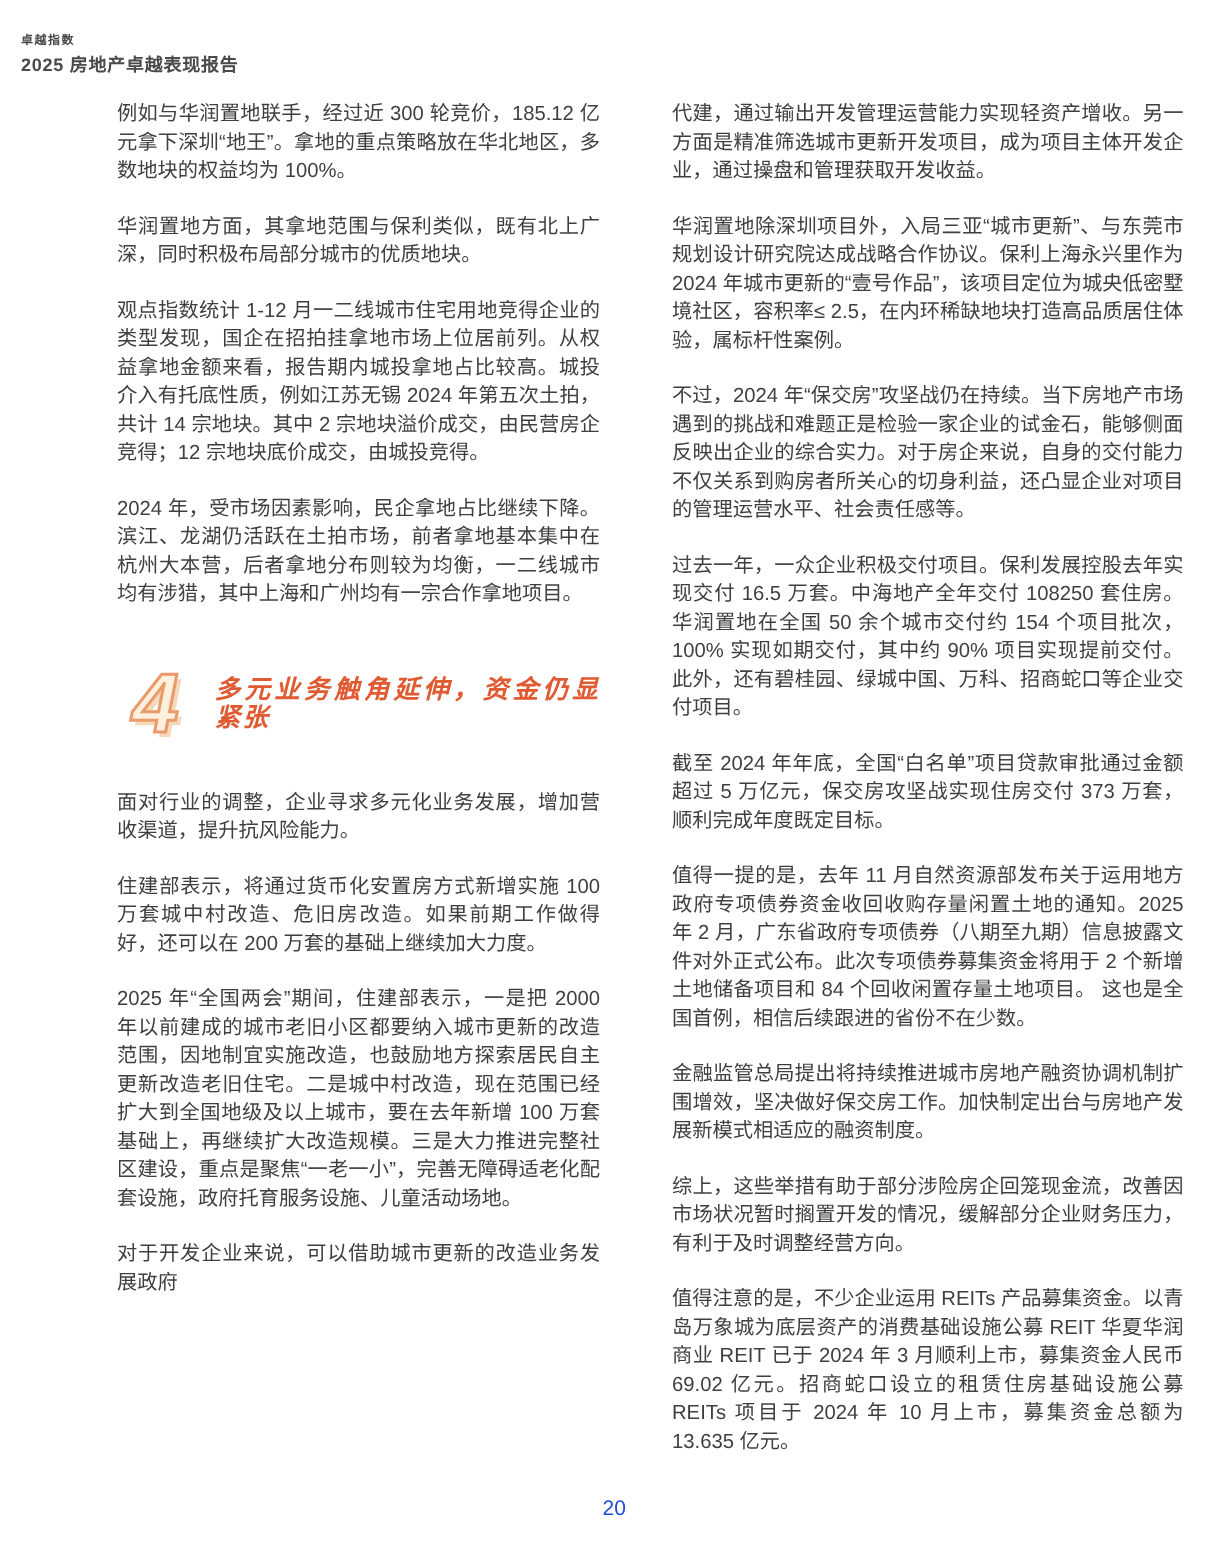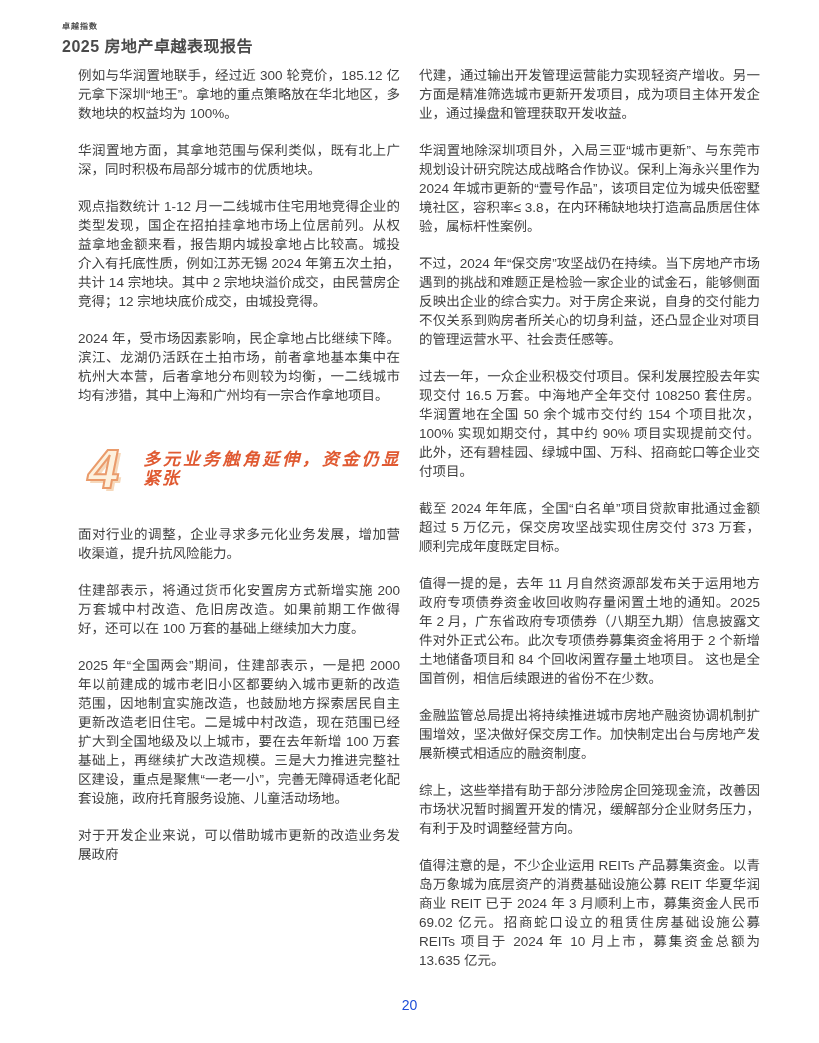--- a/index.html
+++ b/index.html
@@ -6,37 +6,37 @@
   .page {
     position:relative;
     width:819px; height:1043px;
     background:#ffffff;
     font-family:"Liberation Sans","DejaVu Sans",sans-serif;
     color:#3f3f3f;
     overflow:hidden;
   }
   
   .header {
-    position:absolute; top:20px; left:16px;
-    display:flex; align-items:flex-start;gap:32px;
+    position:absolute; top:20px; left:0;
+    display:flex; align-items:flex-start;
   }
   .header-bar { width:5px; background:#E8643C; margin-right:9px; }
   .brand-top  { font-size:8px; font-weight:bold; color:#4a4a4a; letter-spacing:1px; }
-  .brand-title{ font-size:16px; font-weight:bold; color:#4a4a4a; margin-top:2px; letter-spacing:0.5px; }
+  .brand-title{ font-size:12px; font-weight:bold; color:#4a4a4a; margin-top:2px; letter-spacing:0.5px; }
   
   .content {
     position:absolute; top:66px; left:78px;
     display:flex; gap:19px;
   }
   .col {
     font-size:13.5px; line-height:19px;
     text-align:justify; text-justify:inter-ideograph;
   }
   .col-left  { width:322px; }
-  .col-right { width:341px; }
+  .col-right { width:341px;margin-left:29px; }
   .col p { margin:0 0 18px 0; }
   .col p:last-child { margin-bottom:0; }
   
   .section-heading {
     display:flex; align-items:center;
     margin:36px 0 28px 0; gap:24px;
   }
   .big-number {
     font-size:56px; line-height:56px;
     font-weight:bold; font-style:italic;
@@ -75,28 +75,28 @@
       <p>华润置地方面，其拿地范围与保利类似，既有北上广深，同时积极布局部分城市的优质地块。</p>
       <p>观点指数统计 1-12 月一二线城市住宅用地竞得企业的类型发现，国企在招拍挂拿地市场上位居前列。从权益拿地金额来看，报告期内城投拿地占比较高。城投介入有托底性质，例如江苏无锡 2024 年第五次土拍，共计 14 宗地块。其中 2 宗地块溢价成交，由民营房企竞得；12 宗地块底价成交，由城投竞得。</p>
       <p>2024 年，受市场因素影响，民企拿地占比继续下降。滨江、龙湖仍活跃在土拍市场，前者拿地基本集中在杭州大本营，后者拿地分布则较为均衡，一二线城市均有涉猎，其中上海和广州均有一宗合作拿地项目。</p>
 
       <div class="section-heading">
         <span class="big-number">4</span>
         <span class="section-title">多元业务触角延伸，资金仍显紧张</span>
       </div>
 
       <p>面对行业的调整，企业寻求多元化业务发展，增加营收渠道，提升抗风险能力。</p>
-      <p>住建部表示，将通过货币化安置房方式新增实施 200 万套城中村改造、危旧房改造。如果前期工作做得好，还可以在 100 万套的基础上继续加大力度。</p>
+      <p>住建部表示，将通过货币化安置房方式新增实施 100 万套城中村改造、危旧房改造。如果前期工作做得好，还可以在 200 万套的基础上继续加大力度。</p>
       <p>2025 年“全国两会”期间，住建部表示，一是把 2000 年以前建成的城市老旧小区都要纳入城市更新的改造范围，因地制宜实施改造，也鼓励地方探索居民自主更新改造老旧住宅。二是城中村改造，现在范围已经扩大到全国地级及以上城市，要在去年新增 100 万套基础上，再继续扩大改造规模。三是大力推进完整社区建设，重点是聚焦“一老一小”，完善无障碍适老化配套设施，政府托育服务设施、儿童活动场地。</p>
       <p>对于开发企业来说，可以借助城市更新的改造业务发展政府</p>
     </div>
 
     <div class="col col-right">
       <p>代建，通过输出开发管理运营能力实现轻资产增收。另一方面是精准筛选城市更新开发项目，成为项目主体开发企业，通过操盘和管理获取开发收益。</p>
-      <p>华润置地除深圳项目外，入局三亚“城市更新”、与东莞市规划设计研究院达成战略合作协议。保利上海永兴里作为 2024 年城市更新的“壹号作品”，该项目定位为城央低密墅境社区，容积率≤ 3.8，在内环稀缺地块打造高品质居住体验，属标杆性案例。</p>
+      <p>华润置地除深圳项目外，入局三亚“城市更新”、与东莞市规划设计研究院达成战略合作协议。保利上海永兴里作为 2024 年城市更新的“壹号作品”，该项目定位为城央低密墅境社区，容积率≤ 2.5，在内环稀缺地块打造高品质居住体验，属标杆性案例。</p>
       <p>不过，2024 年“保交房”攻坚战仍在持续。当下房地产市场遇到的挑战和难题正是检验一家企业的试金石，能够侧面反映出企业的综合实力。对于房企来说，自身的交付能力不仅关系到购房者所关心的切身利益，还凸显企业对项目的管理运营水平、社会责任感等。</p>
       <p>过去一年，一众企业积极交付项目。保利发展控股去年实现交付 16.5 万套。中海地产全年交付 108250 套住房。华润置地在全国 50 余个城市交付约 154 个项目批次，100% 实现如期交付，其中约 90% 项目实现提前交付。此外，还有碧桂园、绿城中国、万科、招商蛇口等企业交付项目。</p>
       <p>截至 2024 年年底，全国“白名单”项目贷款审批通过金额超过 5 万亿元，保交房攻坚战实现住房交付 373 万套，顺利完成年度既定目标。</p>
       <p>值得一提的是，去年 11 月自然资源部发布关于运用地方政府专项债券资金收回收购存量闲置土地的通知。2025 年 2 月，广东省政府专项债券（八期至九期）信息披露文件对外正式公布。此次专项债券募集资金将用于 2 个新增土地储备项目和 84 个回收闲置存量土地项目。 这也是全国首例，相信后续跟进的省份不在少数。</p>
       <p>金融监管总局提出将持续推进城市房地产融资协调机制扩围增效，坚决做好保交房工作。加快制定出台与房地产发展新模式相适应的融资制度。</p>
       <p>综上，这些举措有助于部分涉险房企回笼现金流，改善因市场状况暂时搁置开发的情况，缓解部分企业财务压力，有利于及时调整经营方向。</p>
       <p>值得注意的是，不少企业运用 REITs 产品募集资金。以青岛万象城为底层资产的消费基础设施公募 REIT 华夏华润商业 REIT 已于 2024 年 3 月顺利上市，募集资金人民币 69.02 亿元。招商蛇口设立的租赁住房基础设施公募 REITs 项目于 2024 年 10 月上市，募集资金总额为 13.635 亿元。</p>
     </div>
 
   </div>

